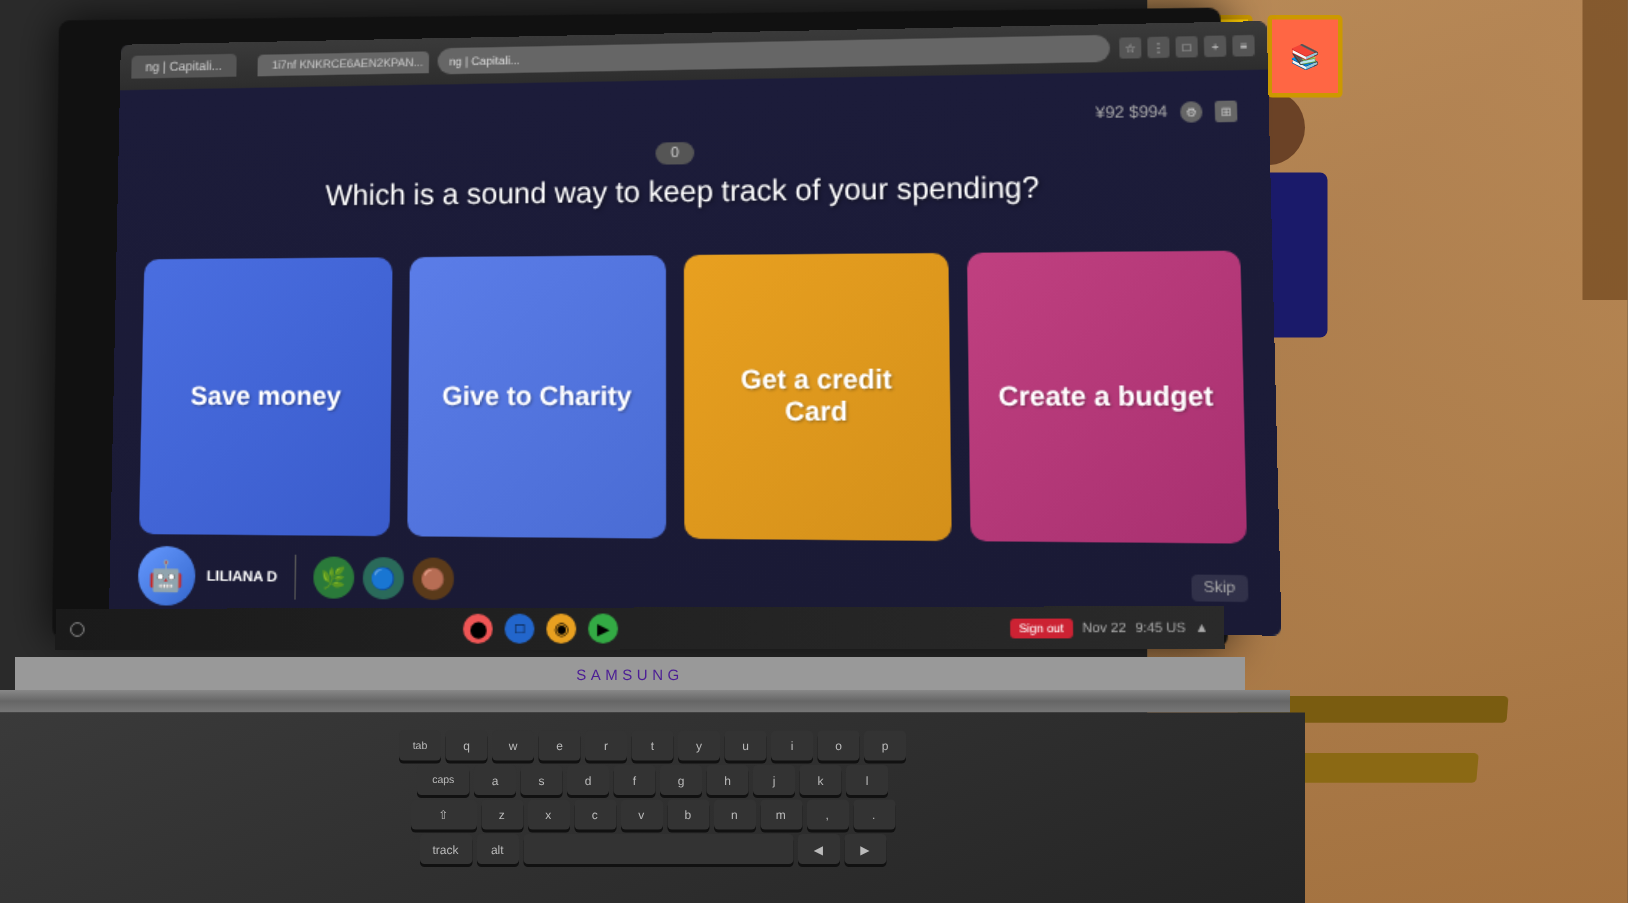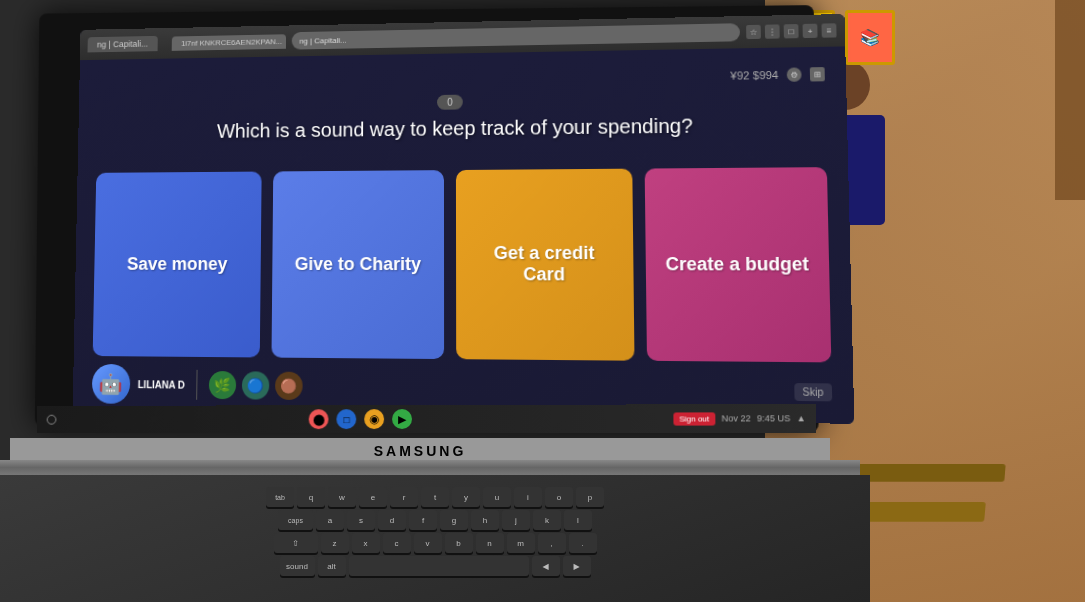--- a/index.html
+++ b/index.html
@@ -207,24 +207,24 @@
     .skip-btn {
       font-size: 10px;
       color: #aaa;
       background: rgba(255,255,255,0.1);
       border: none;
       border-radius: 4px;
       padding: 3px 8px;
       cursor: pointer;
     }
     .samsung-label {
-      font-size: 14px;
-      font-weight: 700;
+      font-size: 10px;
+      font-weight: 400;
       letter-spacing: 3px;
-      color: #000000;
+      color: #4c1d95;
     }
     .sign-out-btn {
       background: #cc2233;
       color: white;
       font-size: 8px;
       padding: 2px 6px;
       border-radius: 3px;
       border: none;
       cursor: pointer;
     }
@@ -382,20 +382,20 @@
       <div style="width:28px;height:20px;background:#333;border-radius:3px;box-shadow:0 2px 0 #111;display:flex;align-items:center;justify-content:center;font-size:8px;color:#bbb;">x</div>
       <div style="width:28px;height:20px;background:#333;border-radius:3px;box-shadow:0 2px 0 #111;display:flex;align-items:center;justify-content:center;font-size:8px;color:#bbb;">c</div>
       <div style="width:28px;height:20px;background:#333;border-radius:3px;box-shadow:0 2px 0 #111;display:flex;align-items:center;justify-content:center;font-size:8px;color:#bbb;">v</div>
       <div style="width:28px;height:20px;background:#333;border-radius:3px;box-shadow:0 2px 0 #111;display:flex;align-items:center;justify-content:center;font-size:8px;color:#bbb;">b</div>
       <div style="width:28px;height:20px;background:#333;border-radius:3px;box-shadow:0 2px 0 #111;display:flex;align-items:center;justify-content:center;font-size:8px;color:#bbb;">n</div>
       <div style="width:28px;height:20px;background:#333;border-radius:3px;box-shadow:0 2px 0 #111;display:flex;align-items:center;justify-content:center;font-size:8px;color:#bbb;">m</div>
       <div style="width:28px;height:20px;background:#333;border-radius:3px;box-shadow:0 2px 0 #111;display:flex;align-items:center;justify-content:center;font-size:8px;color:#bbb;">,</div>
       <div style="width:28px;height:20px;background:#333;border-radius:3px;box-shadow:0 2px 0 #111;display:flex;align-items:center;justify-content:center;font-size:8px;color:#bbb;">.</div>
     </div>
     <div style="display:flex;gap:3px;justify-content:center;">
-      <div style="width:35px;height:20px;background:#333;border-radius:3px;box-shadow:0 2px 0 #111;display:flex;align-items:center;justify-content:center;font-size:8px;color:#bbb;">sound</div>
+      <div style="width:35px;height:20px;background:#333;border-radius:3px;box-shadow:0 2px 0 #111;display:flex;align-items:center;justify-content:center;font-size:8px;color:#bbb;">track</div>
       <div style="width:28px;height:20px;background:#333;border-radius:3px;box-shadow:0 2px 0 #111;display:flex;align-items:center;justify-content:center;font-size:8px;color:#bbb;">alt</div>
       <div style="width:180px;height:20px;background:#333;border-radius:3px;box-shadow:0 2px 0 #111;"></div>
       <div style="width:28px;height:20px;background:#333;border-radius:3px;box-shadow:0 2px 0 #111;display:flex;align-items:center;justify-content:center;font-size:8px;color:#bbb;">◀</div>
       <div style="width:28px;height:20px;background:#333;border-radius:3px;box-shadow:0 2px 0 #111;display:flex;align-items:center;justify-content:center;font-size:8px;color:#bbb;">▶</div>
     </div>
   </div>
 </div>
 
 </body></html>

